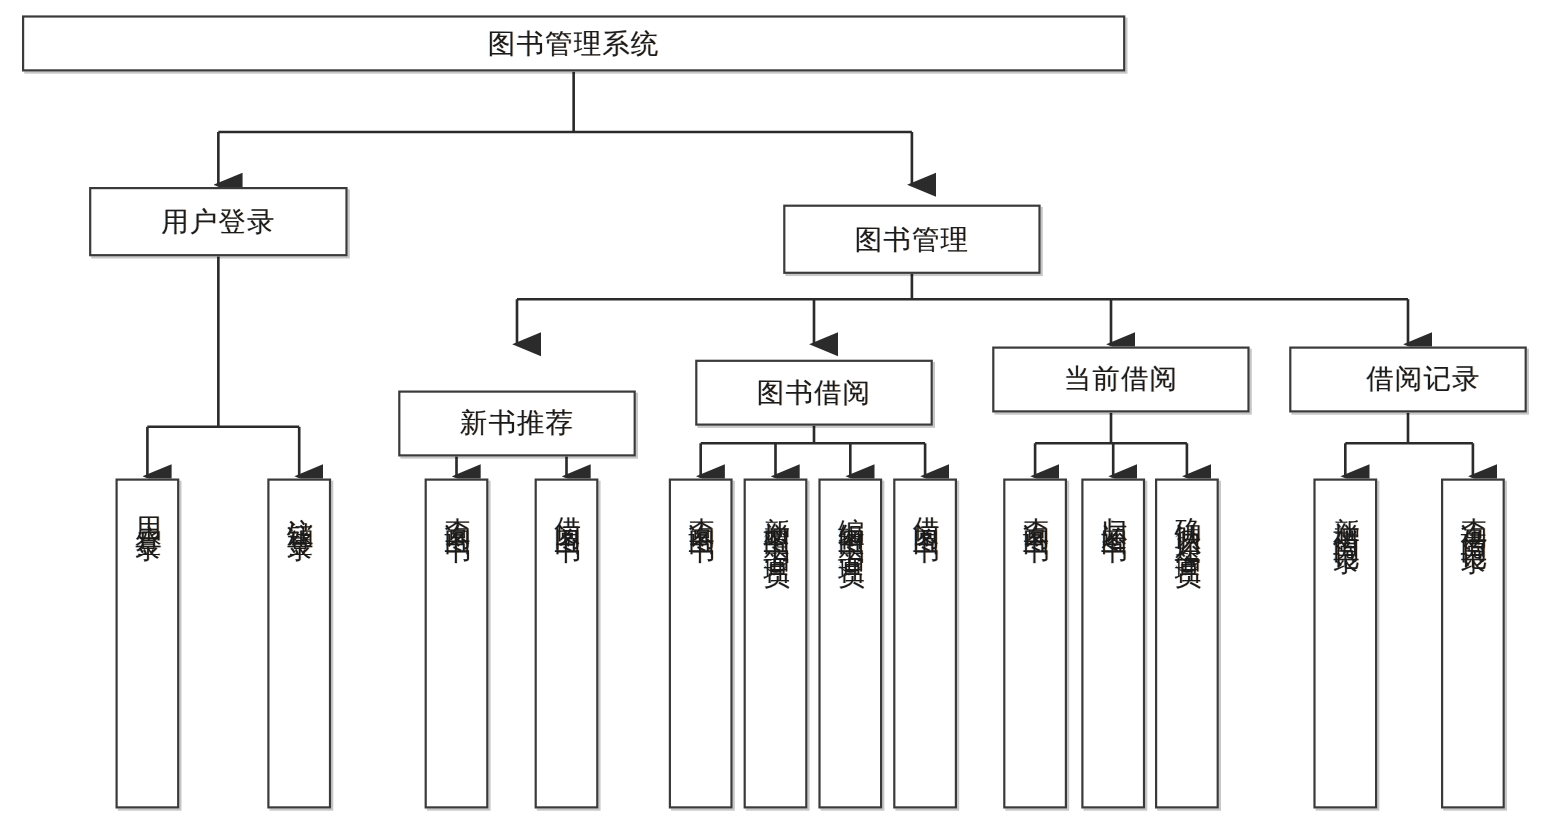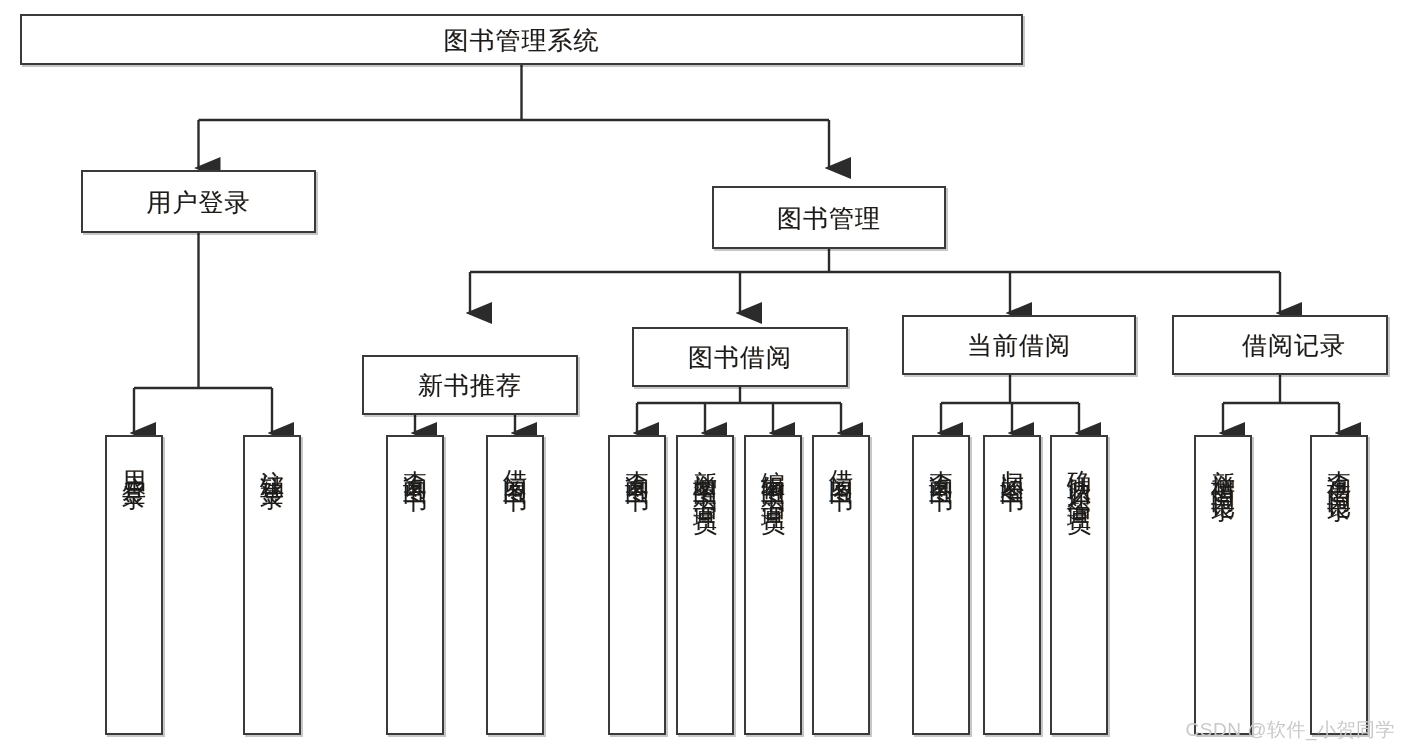--- a/index.html
+++ b/index.html
@@ -156,14 +156,13 @@
         <span class="lbl">确认归还（管理员）</span>
       </div>
       <div class="node leaf" style="left: 1194px; top: 435px; width: 58px; height: 300px;">
         <span class="lbl">新增借阅记录</span>
       </div>
       <div class="node leaf" style="left: 1310px; top: 435px; width: 58px; height: 300px;">
         <span class="lbl">查询借阅记录</span>
       </div>
     </div>
 
-  <div id="watermark">CSDN @软件_小贺同学</div>
 </div>
 
 </body></html>

